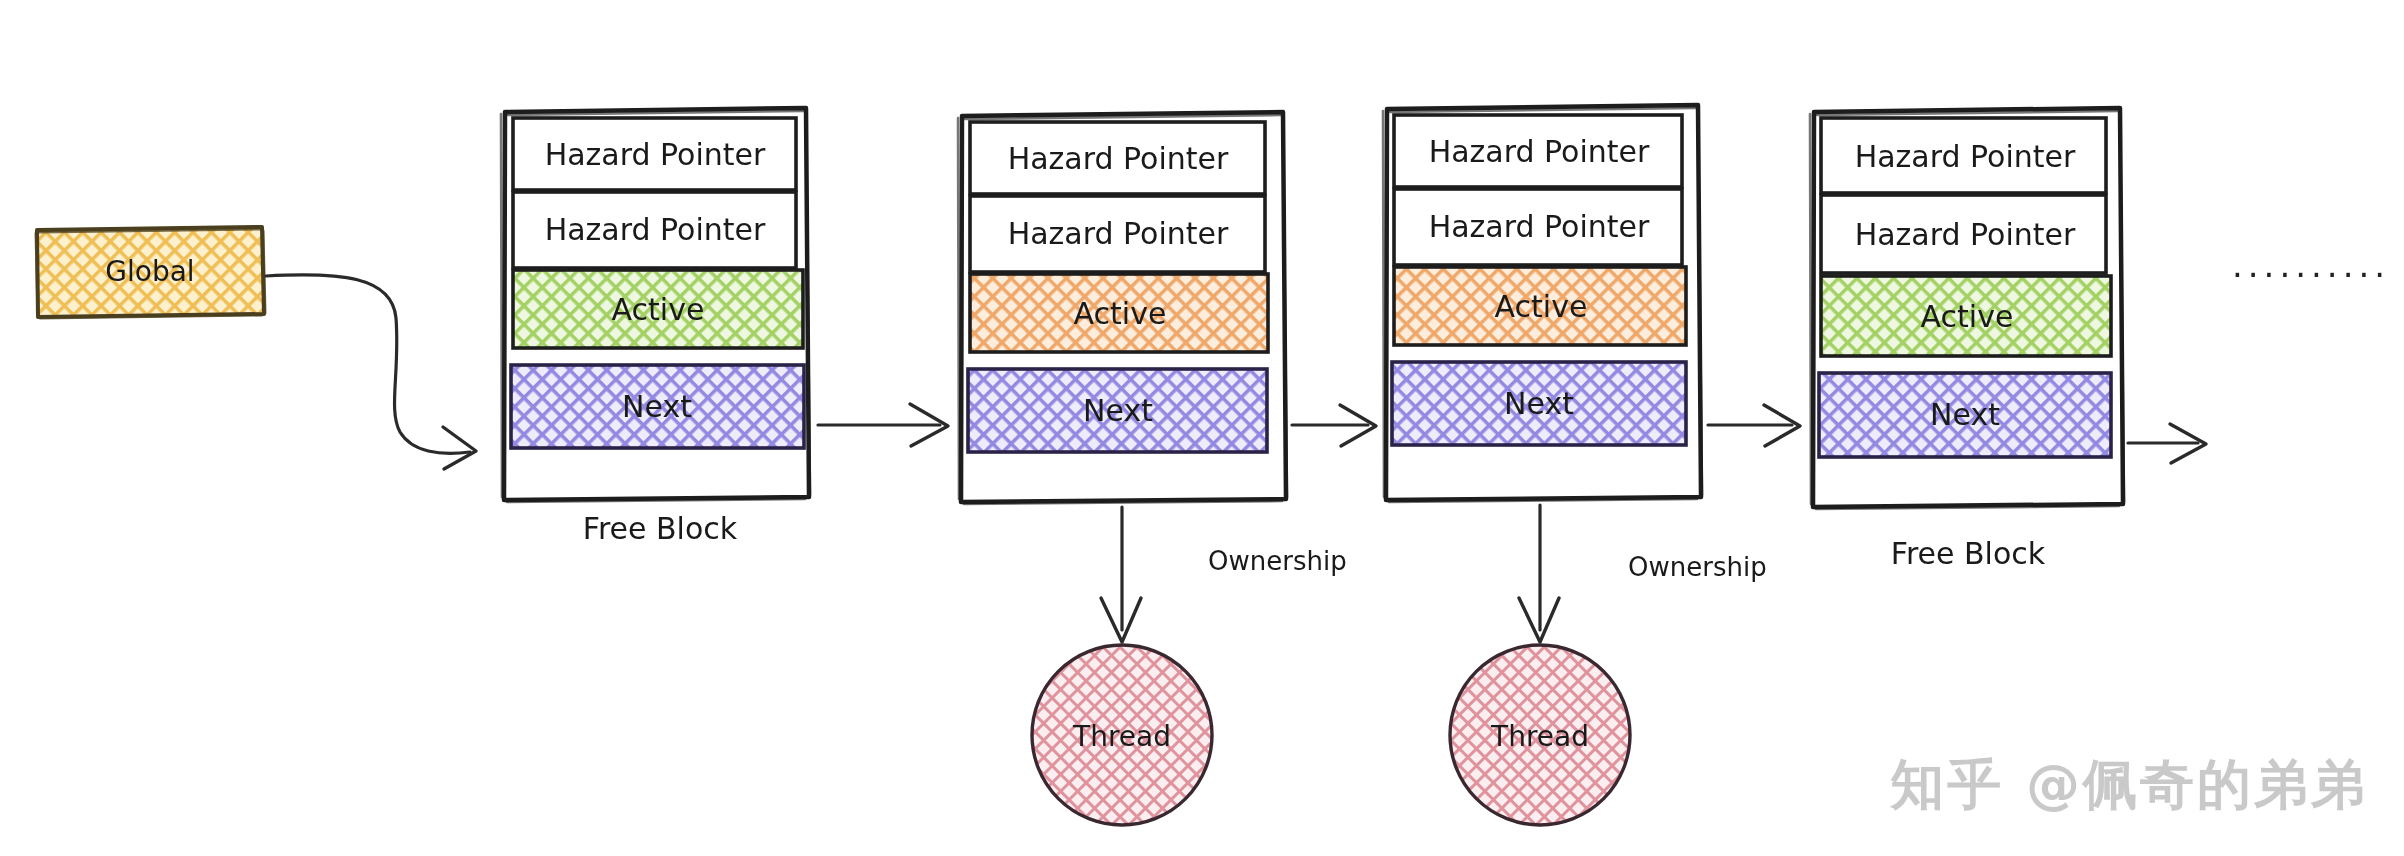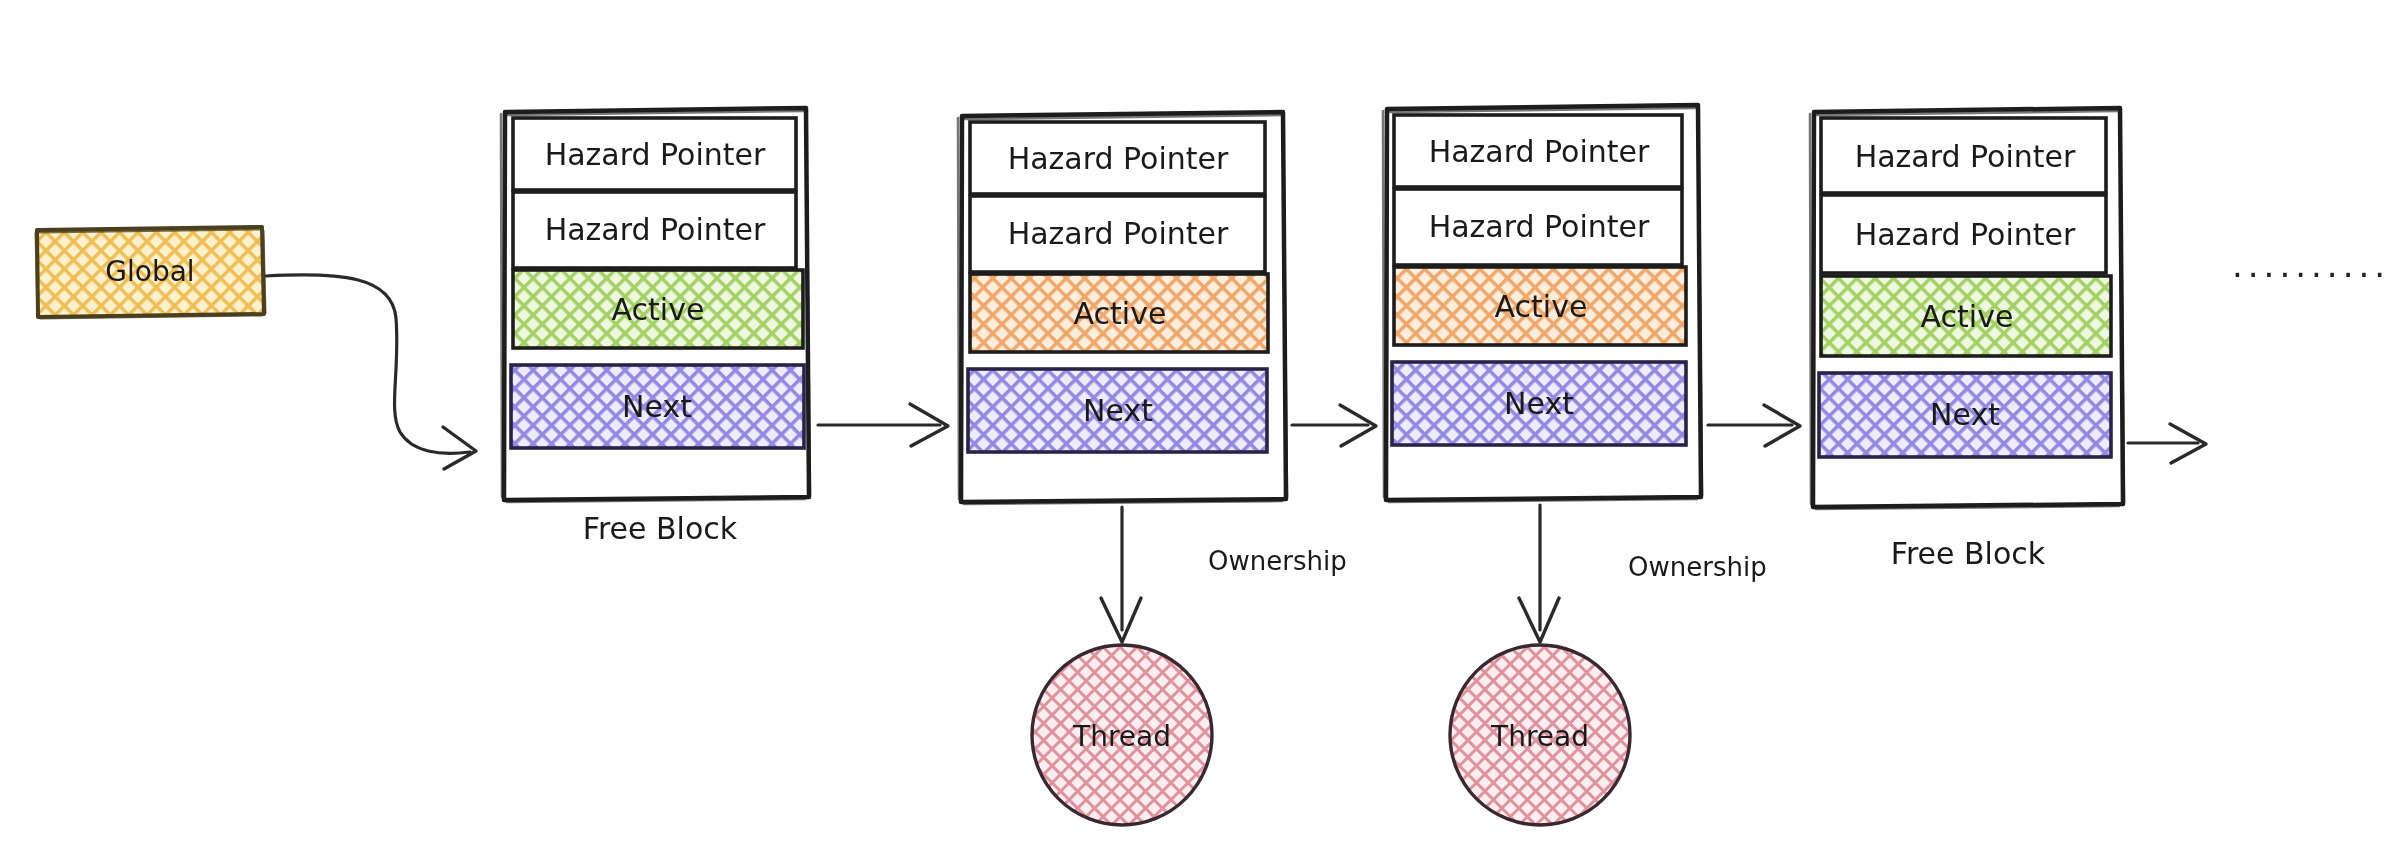--- a/index.html
+++ b/index.html
@@ -248,14 +248,15 @@
     </g>
 
     <g>
       <circle cx="1540" cy="735" r="90" fill="url(#hatch-pink)" stroke="#3a2830" stroke-width="3.4"></circle>
       <text class="hand-text lbl-thread" x="1540" y="738">Thread</text>
     </g>
   </svg>
 
   <div class="ellipsis-dots" style="left:2232px; top:248px;">..........</div>
 
+  <div class="watermark">知乎 @佩奇的弟弟</div>
 
 </div>
 
 </body></html>

